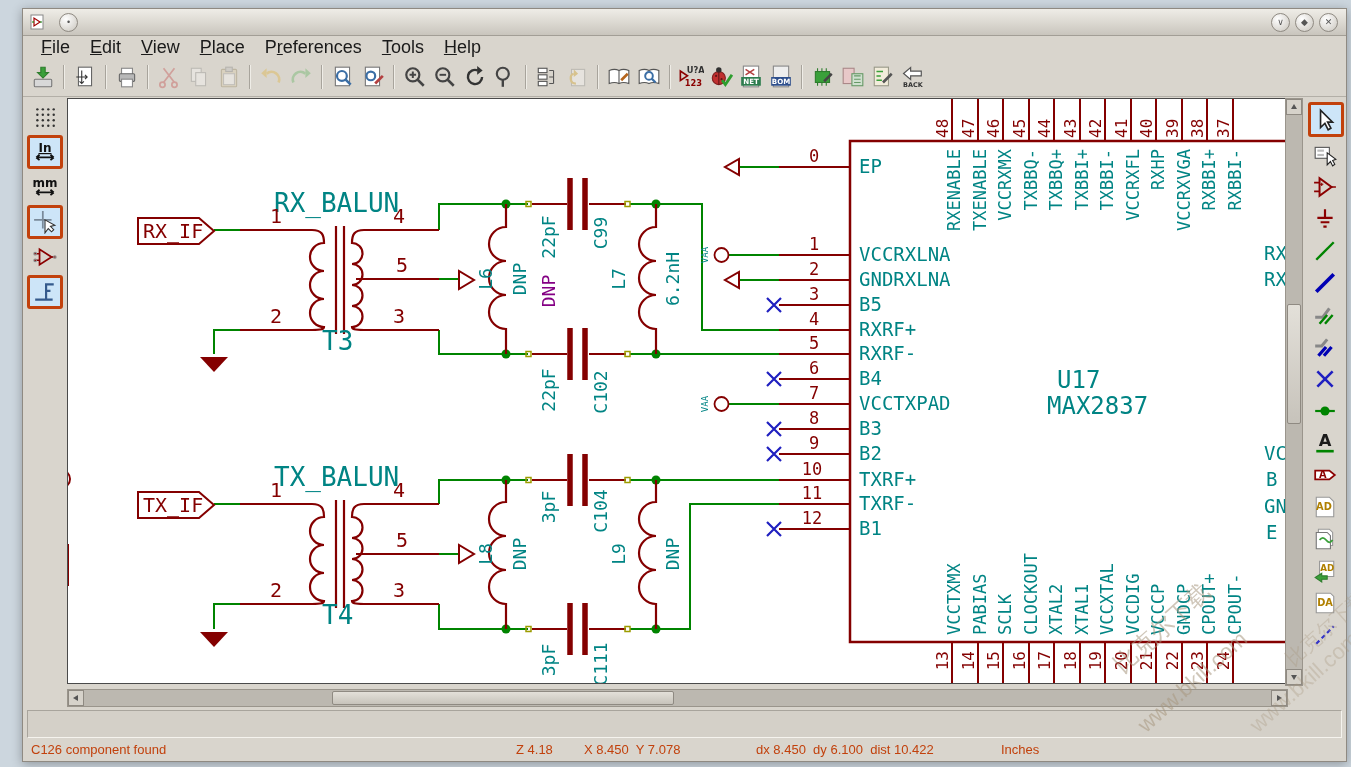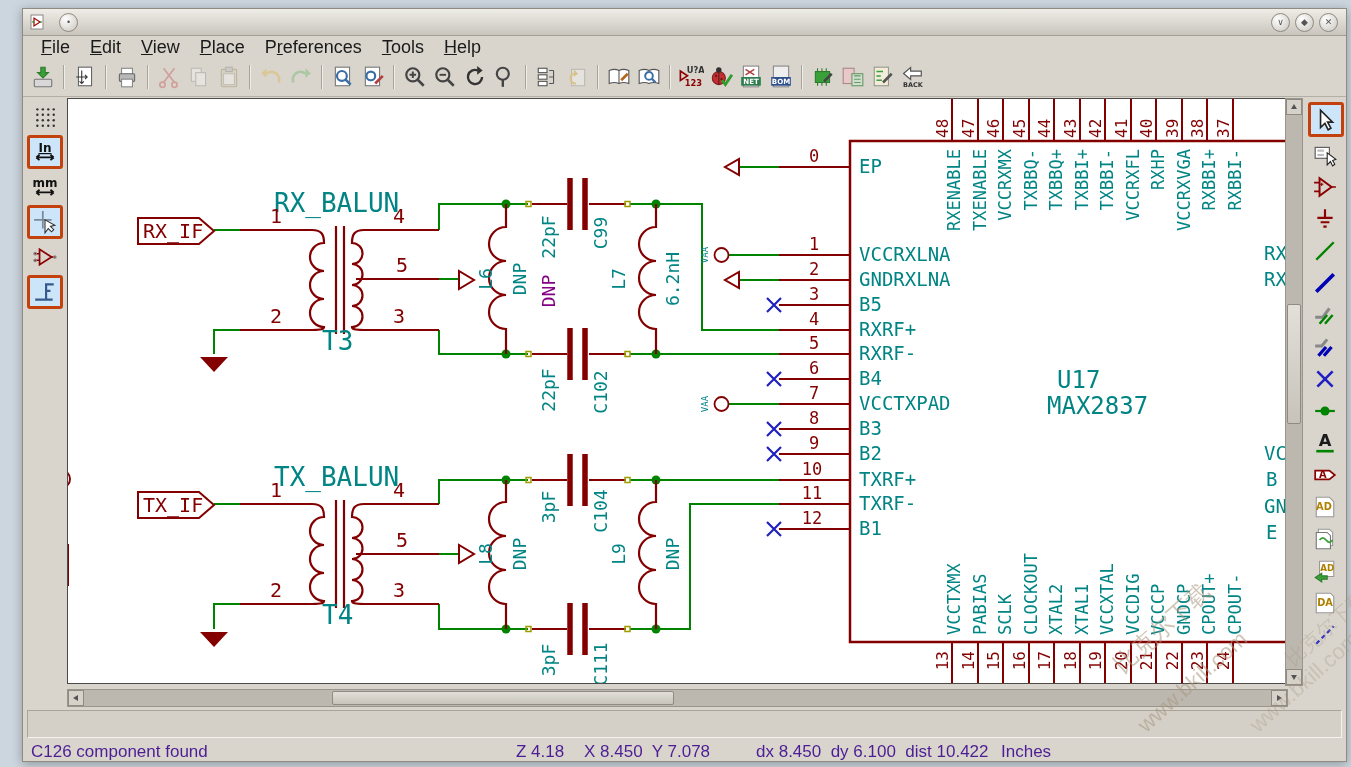--- a/index.html
+++ b/index.html
@@ -37,21 +37,21 @@
   .canvas{position:absolute;left:44px;top:89px;width:1217px;height:584px;background:#ffffff;
     border:1px solid #4a4a4a;box-sizing:content-box}
   .vscroll{position:absolute;left:1262px;top:89px;width:16px;height:586px;background:#bcb8b0;border:1px solid #9a958c}
   .hscroll{position:absolute;left:44px;top:680px;width:1219px;height:16px;background:#bcb8b0;border:1px solid #9a958c}
   .sb-handle{position:absolute;background:linear-gradient(#e3e0d9,#c7c3bb);border:1px solid #8f8a82;border-radius:2px}
   .sb-btn{position:absolute;width:14px;height:14px;background:#d6d2ca;border:1px solid #8f8a82;
     display:flex;align-items:center;justify-content:center}
   
   .msgpanel{position:absolute;left:4px;right:4px;top:701px;height:26px;background:#d4d0c8;
     border:1px solid #a8a49c;border-bottom-color:#f5f3ee;border-right-color:#f5f3ee}
-  .statusbar{position:absolute;left:0;right:0;top:730px;height:22px;font-size:17px;color:#4c1d95}
+  .statusbar{position:absolute;left:0;right:0;top:730px;height:22px;font-size:13px;color:#c2410c}
   .statusbar span{position:absolute;top:3px;white-space:pre}
   .st-msg{left:8px}.st-zoom{left:493px}.st-pos{left:561px}.st-delta{left:733px}.st-units{left:978px}
   
   .sch{font-family:"DejaVu Sans Mono",monospace}
   .t-teal{fill:#008484}.t-red{fill:#840000}.t-purple{fill:#840084}
   
   .wm{position:absolute;z-index:60;pointer-events:none;color:rgba(168,152,128,.55);
     font-size:24px;white-space:nowrap;transform:rotate(-42deg);transform-origin:left bottom}
   .icontext{font-family:"DejaVu Sans",sans-serif;font-weight:bold}
 </style>

